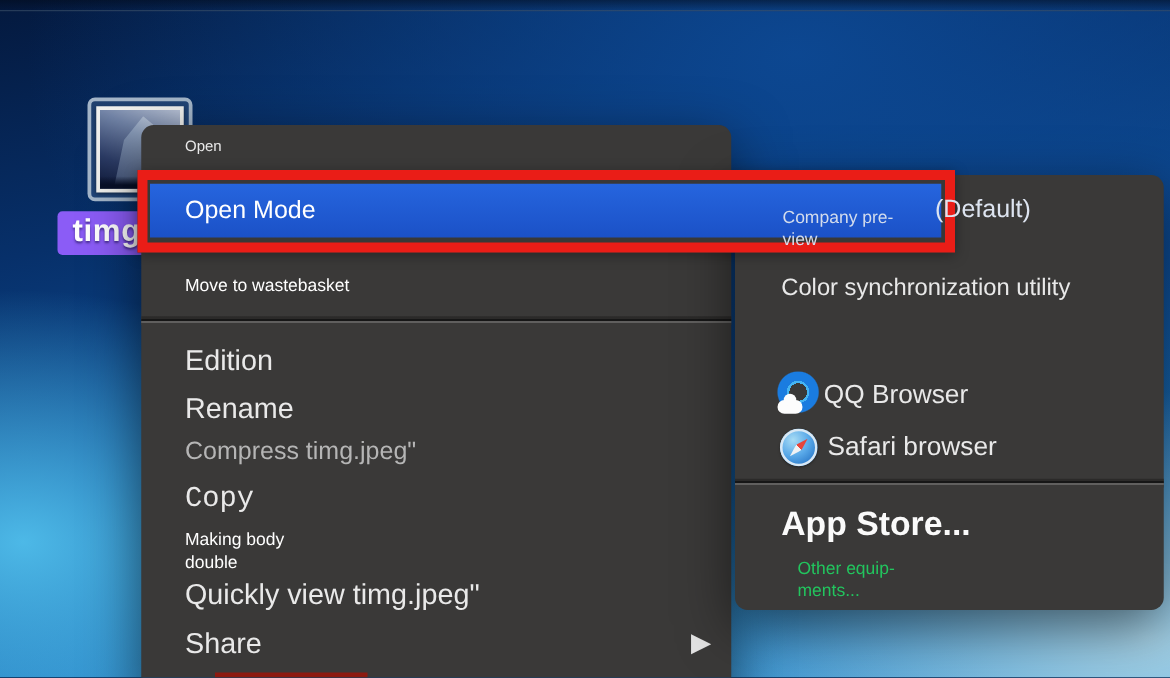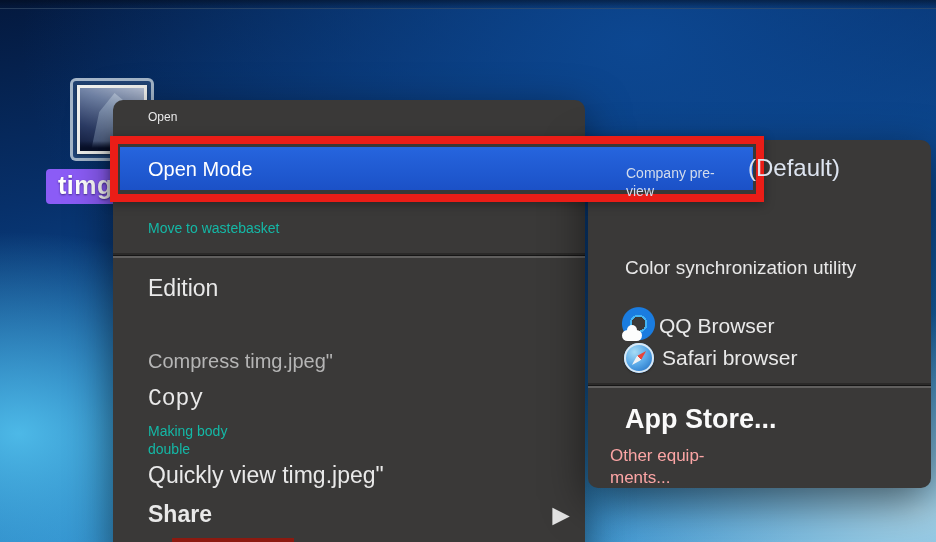--- a/index.html
+++ b/index.html
@@ -49,50 +49,50 @@
     text-shadow:0 1px 2px rgba(0,0,40,.5);
   }
   
   .context-menu{
     position:absolute;left:113px;top:100px;width:472px;height:470px;z-index:10;
     background:#3a3938;border-radius:10px;
     box-shadow:0 14px 44px rgba(0,0,0,.55);
   }
   .menu-item{position:absolute;left:35px;color:#e9e9e9;white-space:nowrap;}
   .menu-item.big{font-size:23px;}
-  .menu-item.small{font-size:14px;color:#14b8a6;}
+  .menu-item.small{font-size:14px;color:#ffffff;}
   .mi-open{top:10px;font-size:12px;}
   .mi-move{top:120px;}
   .sep{position:absolute;left:0;right:0;height:7px;
     background:linear-gradient(180deg,#2b2a29 0 28%,#161616 28% 50%,#605f5e 50% 72%,#3a3938 72% 100%);}
   .sep1{top:153px;}
   .mi-overview{top:175px;}
   .mi-rename{top:213px;}
   .mi-compress{top:250px;font-size:20px;color:#b5b5b5;}
   .mi-copy{top:286px;font-family:Liberation Mono, monospace;}
   .mi-making{top:322px;width:118px;line-height:1.3;white-space:normal;}
   .mi-quickly{top:362px;}
-  .mi-share{top:401px;left:35px;right:16px;display:flex;justify-content:space-between;align-items:center;font-weight:bold;}
+  .mi-share{top:401px;left:35px;right:16px;display:flex;justify-content:space-between;align-items:center;}
   .share-arrow{font-size:21px;color:#e3e3e3;line-height:1;}
   
   .submenu{
     position:absolute;left:588px;top:140px;width:343px;height:348px;z-index:11;
     background:#3a3938;border-radius:10px;
     box-shadow:0 14px 44px rgba(0,0,0,.55);
   }
   .sub-item{position:absolute;color:#e8e8e8;}
-  .st-title{top:80px;left:37px;font-size:19px;white-space:nowrap;margin-top:37px;}
+  .st-title{top:80px;left:37px;font-size:19px;white-space:nowrap;}
   .st-weixiaobao{top:116px;left:37px;width:252px;font-size:15px;line-height:1.2;color:#d0d0d0;}
   .sub-row{position:absolute;display:flex;align-items:center;gap:2px;color:#e9e9e9;}
-  .row-qq{top:157px;left:32px;margin-top:10px;}
+  .row-qq{top:157px;left:32px;}
   .row-safari{top:203px;left:36px;gap:8px;}
   .sub-app-label{font-size:21px;}
   .sep2{top:243px;}
   .st-appstore{top:264px;left:37px;font-size:27px;font-weight:bold;color:#fafafa;white-space:nowrap;}
-  .st-other{top:305px;left:22px;width:114px;font-size:17px;line-height:1.3;color:#fca5a5;}
+  .st-other{top:305px;left:50px;width:114px;font-size:14px;line-height:1.3;color:#22c55e;}
   
   .qq-icon{position:relative;width:37px;height:37px;display:inline-block;flex:0 0 auto;
     background:radial-gradient(circle at 50% 45%, rgba(0,0,0,0) 0 7px, #45b4f2 7px 9px, #1a7ce0 9px 16px, rgba(0,0,0,0) 17px);}
   .qq-cloud{position:absolute;left:2px;bottom:3px;width:20px;height:11px;background:#fdfdfd;border-radius:10px;}
   .qq-cloud::before{content:"";position:absolute;left:5px;top:-5px;width:10px;height:10px;border-radius:50%;background:#fdfdfd;}
   
   .safari-icon{position:relative;width:30px;height:30px;border-radius:50%;flex:0 0 auto;display:inline-block;
     background:radial-gradient(circle at 35% 30%, #a8dcf5 0%, #58a8e8 45%, #1f6cc0 88%);
     box-shadow:inset 0 0 0 2px #d9e8f4, 0 1px 2px rgba(0,0,0,.4);}
   .safari-needle{position:absolute;left:50%;top:50%;width:20px;height:6px;
@@ -106,21 +106,21 @@
     box-shadow:0 2px 10px rgba(0,0,0,.35);
   }
   .blue-bar{
     position:absolute;left:2px;right:3px;top:3px;bottom:4px;
     background:linear-gradient(180deg,#2665de 0%,#1b51c7 100%);
   }
   .om-label{position:absolute;left:28px;top:50%;transform:translateY(-50%);font-size:20px;color:#ffffff;white-space:nowrap;}
   .mouth{position:absolute;left:402px;top:50%;transform:translateY(-54%);font-size:38px;font-weight:500;
     color:#963a31;text-shadow:0 0 5px rgba(140,40,30,.65);white-space:nowrap;}
   .company{position:absolute;left:506px;top:4px;width:102px;font-size:14px;line-height:1.3;color:#d3dcec;margin-top:13px;}
-  .default-suffix{position:absolute;left:628px;top:50%;transform:translateY(-55%);font-size:24px;color:#dde4f0;white-space:nowrap;}
+  .default-suffix{position:absolute;left:628px;top:50%;transform:translateY(-55%);font-size:20px;color:#dde4f0;white-space:nowrap;}
   
   .bottom-red{position:absolute;left:172px;top:538px;width:122px;height:4px;background:#8c1a10;z-index:40;}
 </style>
 </head>
 <body>
 
 <div class="wallpaper">
   <div class="top-band"></div>
 </div>
 
@@ -131,20 +131,21 @@
     </div>
   </div>
 </div>
 <div class="icon-label">timg</div>
 
 <div class="context-menu">
   <div class="menu-item mi-open">Open</div>
   <div class="menu-item small mi-move">Move to wastebasket</div>
   <div class="sep sep1"></div>
   <div class="menu-item big mi-overview">Edition</div>
+  <div class="menu-item big mi-rename">Rename</div>
   <div class="menu-item mi-compress">Compress timg.jpeg"</div>
   <div class="menu-item big mi-copy">Copy</div>
   <div class="menu-item small mi-making">Making body double</div>
   <div class="menu-item big mi-quickly">Quickly view timg.jpeg"</div>
   <div class="menu-item big mi-share">
     <span>Share</span>
     <span class="share-arrow">▶</span>
   </div>
 </div>
 

